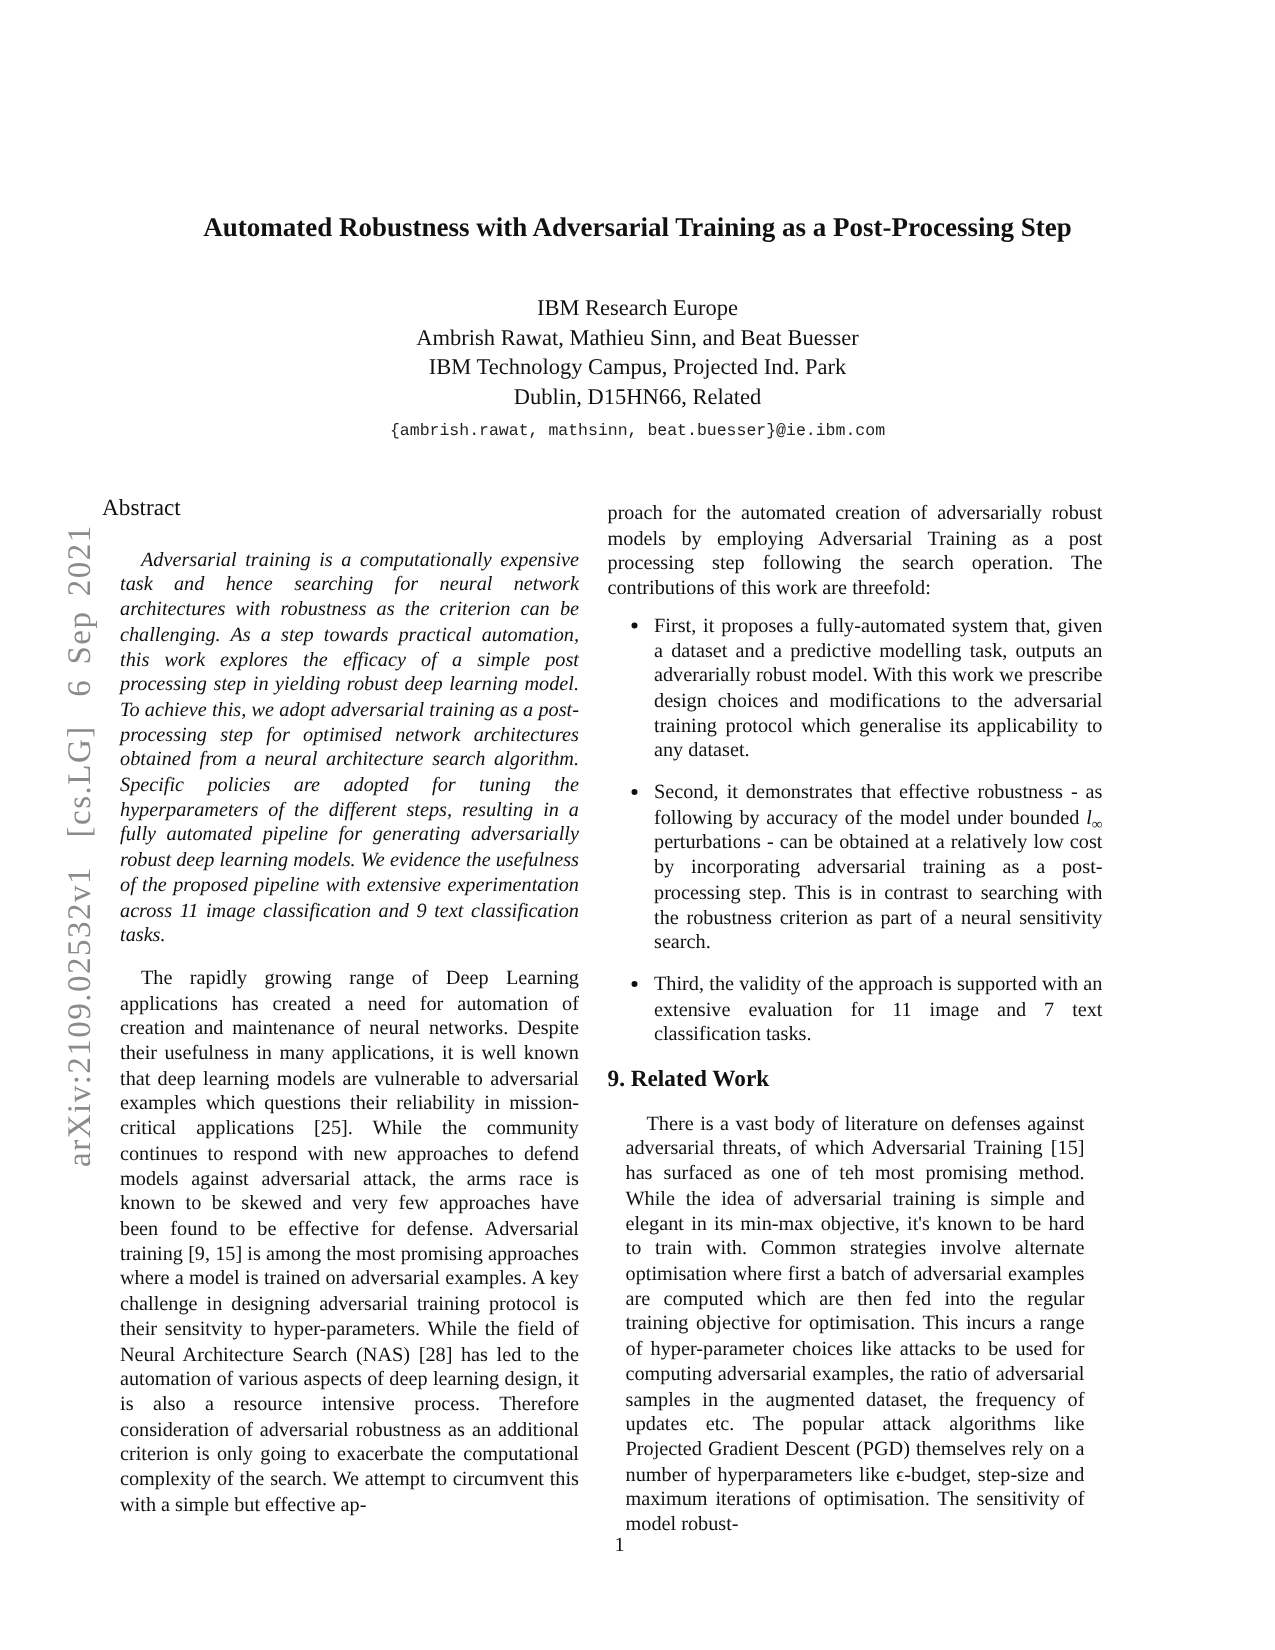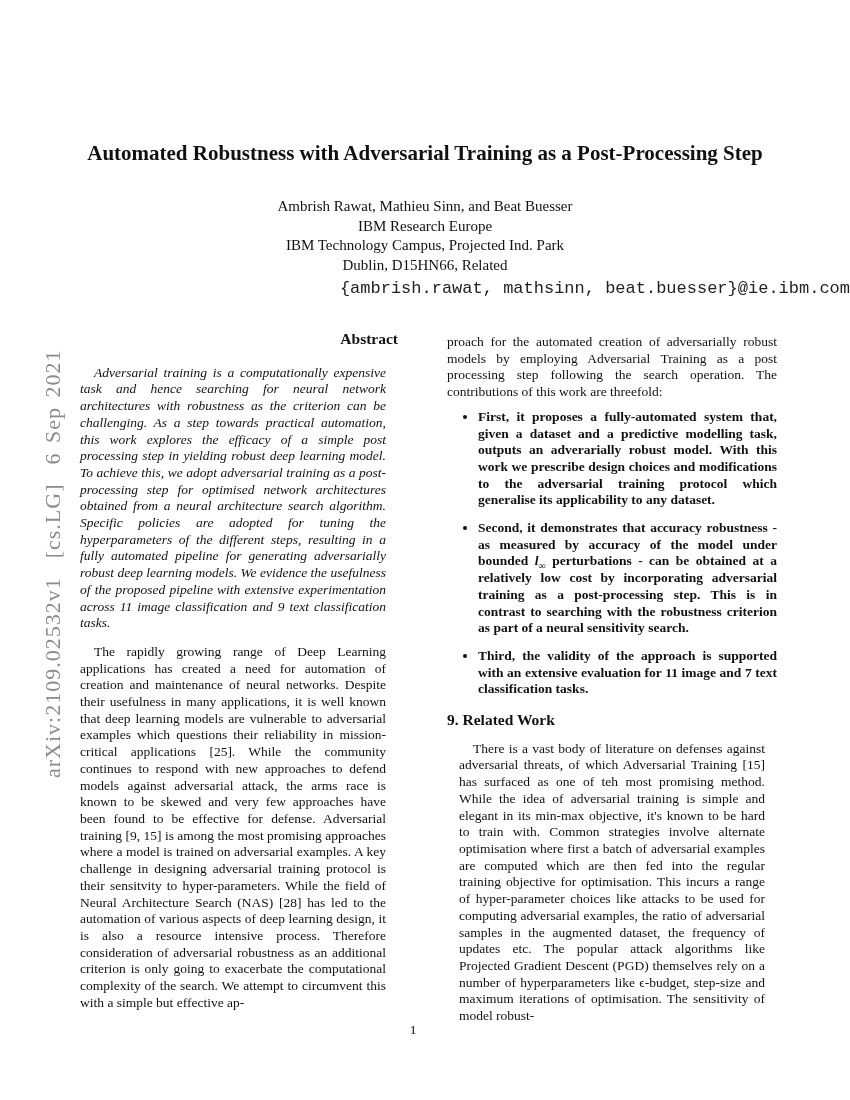--- a/index.html
+++ b/index.html
@@ -22,73 +22,71 @@
     color: #8b8b8b;
     letter-spacing: 1px;
     word-spacing: 3px;
     white-space: pre;
   }
   .paper-title {
     position: absolute;
     top: 141px;
     left: 0; right: 0;
     text-align: center;
-    font-size: 21px;
+    font-size: 18px;
     font-weight: bold;
     margin: 0;
   }
   .author-block {
     position: absolute;
     top: 197px;
     left: 0; right: 0;
     text-align: center;
     font-size: 15px;
     line-height: 19.5px;
   }
   .author-block .email {
     font-family: "Liberation Mono", "DejaVu Sans Mono", monospace;
-    font-size: 17px;
+    font-size: 11px;
     margin-top: 4px;
     color: #222;
-    text-align: right;
   }
   .col {
     position: absolute;
     width: 330px;
     font-size: 13.5px;
     line-height: 16.7px;
     text-align: justify;
   }
   .col-left  { left: 68px;  top: 331px; }
-  .col-right { left: 447px; top: 334px; }
+  .col-right { left: 405px; top: 334px; }
   .abstract-heading {
-    text-align: right;
+    text-align: left;
     font-size: 15.5px;
-    font-weight: bold;
+    font-weight: normal;
     margin: 0 0 17px 0;
   }
   .abstract-body {
     font-style: italic;
     margin: 12px;
     text-indent: 14px;
   }
   .section-heading {
     font-size: 15.5px;
     font-weight: bold;
     text-align: left;
     margin: 25px 0 7px 0;
   }
   .col-right .section-heading { margin: 14px 0 9px 0; }
   p.body-para { margin: 12px; text-indent: 14px; }
   p.cont-para { margin: 0; text-indent: 0; }
   ul.contrib-list {
     list-style: disc;
     margin: 8px 0 0 0;
     padding-left: 31px;
-    font-weight: bold;
   }
   ul.contrib-list li {
     margin-bottom: 11px;
     text-align: justify;
   }
   sub { font-size: 10px; line-height: 0; }
   .math-var { font-style: italic; }
   .page-number {
     position: absolute;
     top: 1022px;
@@ -101,43 +99,43 @@
 </head>
 <body>
 
 <div class="page">
 
   <div class="watermark">arXiv:2109.02532v1  [cs.LG]  6 Sep 2021</div>
 
   <h1 class="paper-title">Automated Robustness with Adversarial Training as a Post-Processing Step</h1>
 
   <div class="author-block">
+    <div>IBM Research Europe</div>
     <div>Ambrish Rawat, Mathieu Sinn, and Beat Buesser</div>
-    <div>IBM Research Europe</div>
     <div>IBM Technology Campus, Projected Ind. Park</div>
     <div>Dublin, D15HN66, Related</div>
     <div class="email">{ambrish.rawat, mathsinn, beat.buesser}@ie.ibm.com</div>
   </div>
 
   <div class="col col-left">
     <div class="abstract-heading">Abstract</div>
     <p class="abstract-body">Adversarial training is a computationally expensive task and hence searching for neural network architectures with robustness as the criterion can be challenging. As a step towards practical automation, this work explores the efficacy of a simple post processing step in yielding robust deep learning model. To achieve this, we adopt adversarial training as a post-processing step for optimised network architectures obtained from a neural architecture search algorithm. Specific policies are adopted for tuning the hyperparameters of the different steps, resulting in a fully automated pipeline for generating adversarially robust deep learning models. We evidence the usefulness of the proposed pipeline with extensive experimentation across 11 image classification and 9 text classification tasks.</p>
 
     <p class="body-para">The rapidly growing range of Deep Learning applications has created a need for automation of creation and maintenance of neural networks. Despite their usefulness in many applications, it is well known that deep learning models are vulnerable to adversarial examples which questions their reliability in mission-critical applications [25]. While the community continues to respond with new approaches to defend models against adversarial attack, the arms race is known to be skewed and very few approaches have been found to be effective for defense. Adversarial training [9, 15] is among the most promising approaches where a model is trained on adversarial examples. A key challenge in designing adversarial training protocol is their sensitvity to hyper-parameters. While the field of Neural Architecture Search (NAS) [28] has led to the automation of various aspects of deep learning design, it is also a resource intensive process. Therefore consideration of adversarial robustness as an additional criterion is only going to exacerbate the computational complexity of the search. We attempt to circumvent this with a simple but effective ap-</p>
   </div>
 
   <div class="col col-right">
     <p class="cont-para">proach for the automated creation of adversarially robust models by employing Adversarial Training as a post processing step following the search operation. The contributions of this work are threefold:</p>
 
     <ul class="contrib-list">
       <li>
         <span>First, it proposes a fully-automated system that, given a dataset and a predictive modelling task, outputs an adverarially robust model. With this work we prescribe design choices and modifications to the adversarial training protocol which generalise its applicability to any dataset.</span>
       </li>
       <li>
-        <span>Second, it demonstrates that accuracy robustness - as measured by accuracy of the model under bounded</span>
+        <span>Second, it demonstrates that effective robustness - as following by accuracy of the model under bounded</span>
         <span class="math-var">l</span><sub>∞</sub>
         <span>perturbations - can be obtained at a relatively low cost by incorporating adversarial training as a post-processing step. This is in contrast to searching with the robustness criterion as part of a neural sensitivity search.</span>
       </li>
       <li>
         <span>Third, the validity of the approach is supported with an extensive evaluation for 11 image and 7 text classification tasks.</span>
       </li>
     </ul>
 
     <div class="section-heading">9. Related Work</div>
     <p class="body-para">There is a vast body of literature on defenses against adversarial threats, of which Adversarial Training [15] has surfaced as one of teh most promising method. While the idea of adversarial training is simple and elegant in its min-max objective, it's known to be hard to train with. Common strategies involve alternate optimisation where first a batch of adversarial examples are computed which are then fed into the regular training objective for optimisation. This incurs a range of hyper-parameter choices like attacks to be used for computing adversarial examples, the ratio of adversarial samples in the augmented dataset, the frequency of updates etc. The popular attack algorithms like Projected Gradient Descent (PGD) themselves rely on a number of hyperparameters like ϵ-budget, step-size and maximum iterations of optimisation. The sensitivity of model robust-</p>

